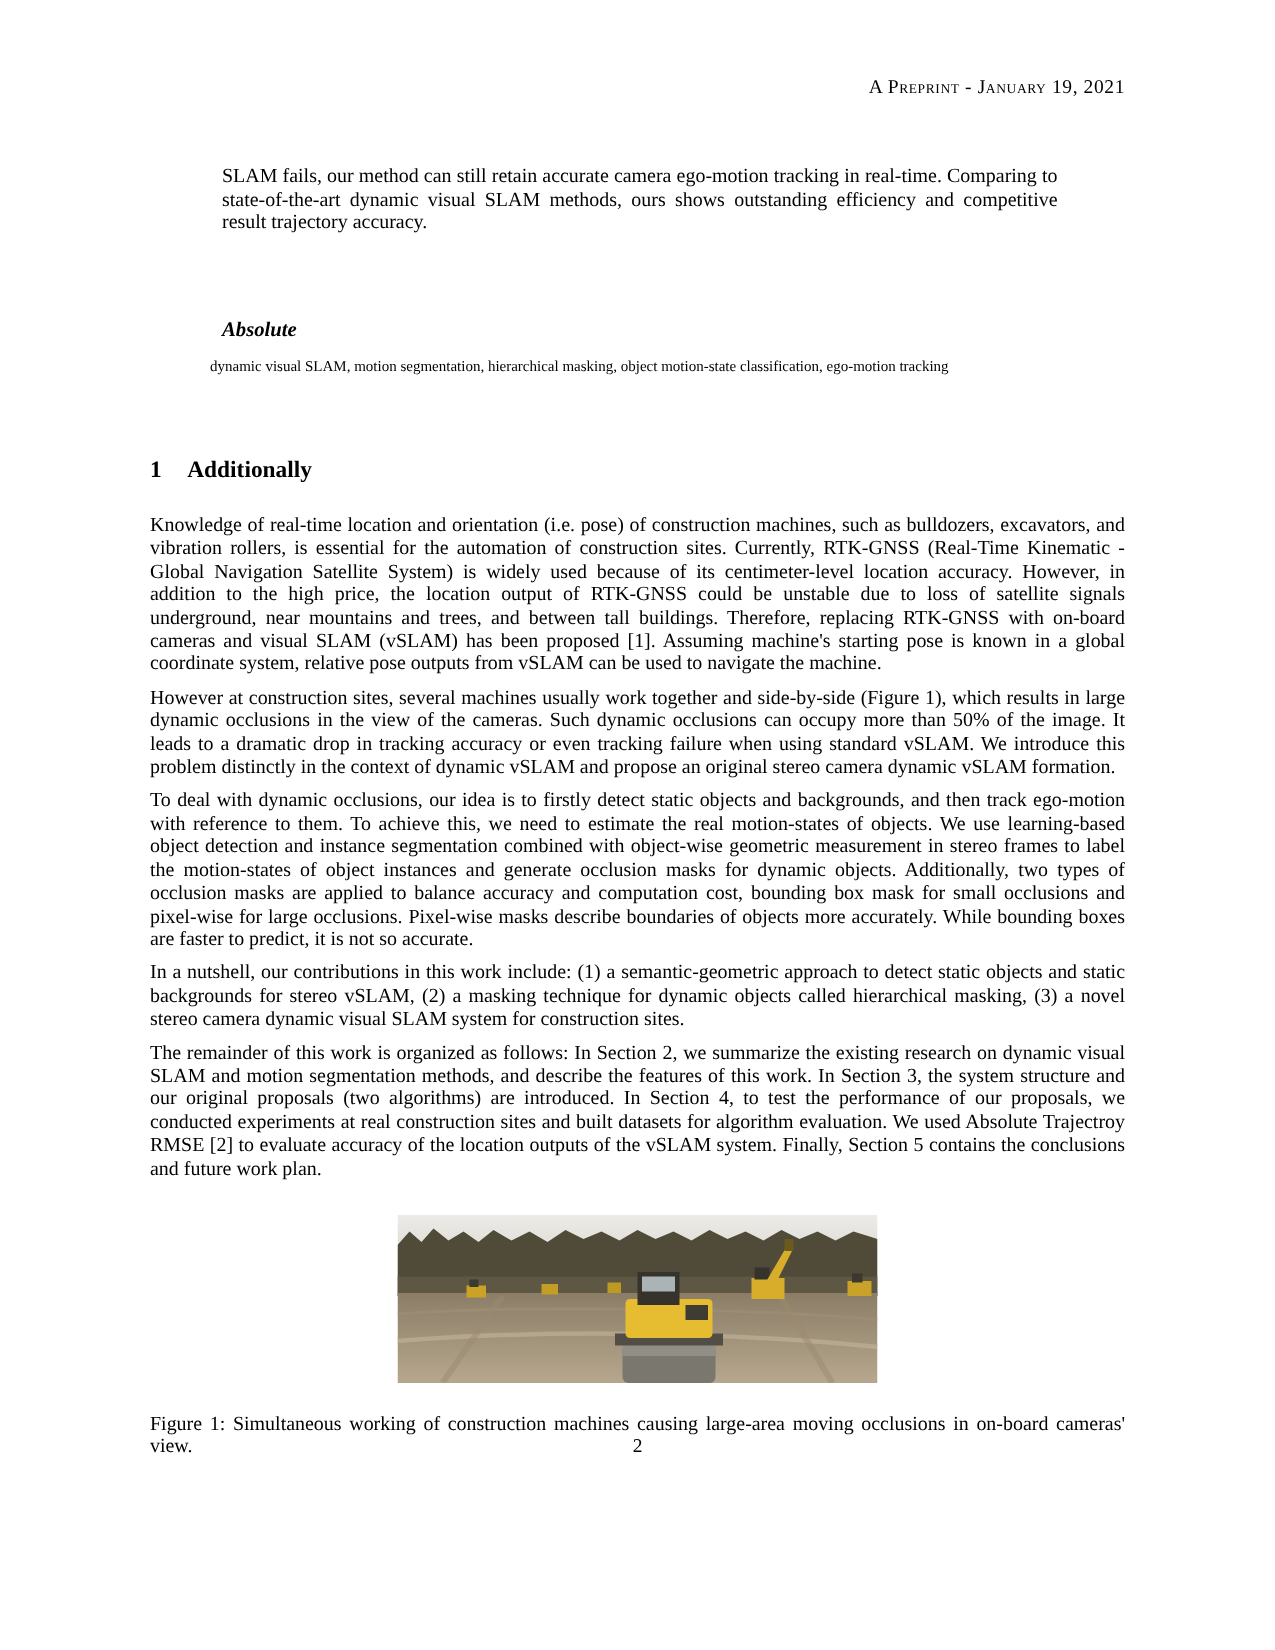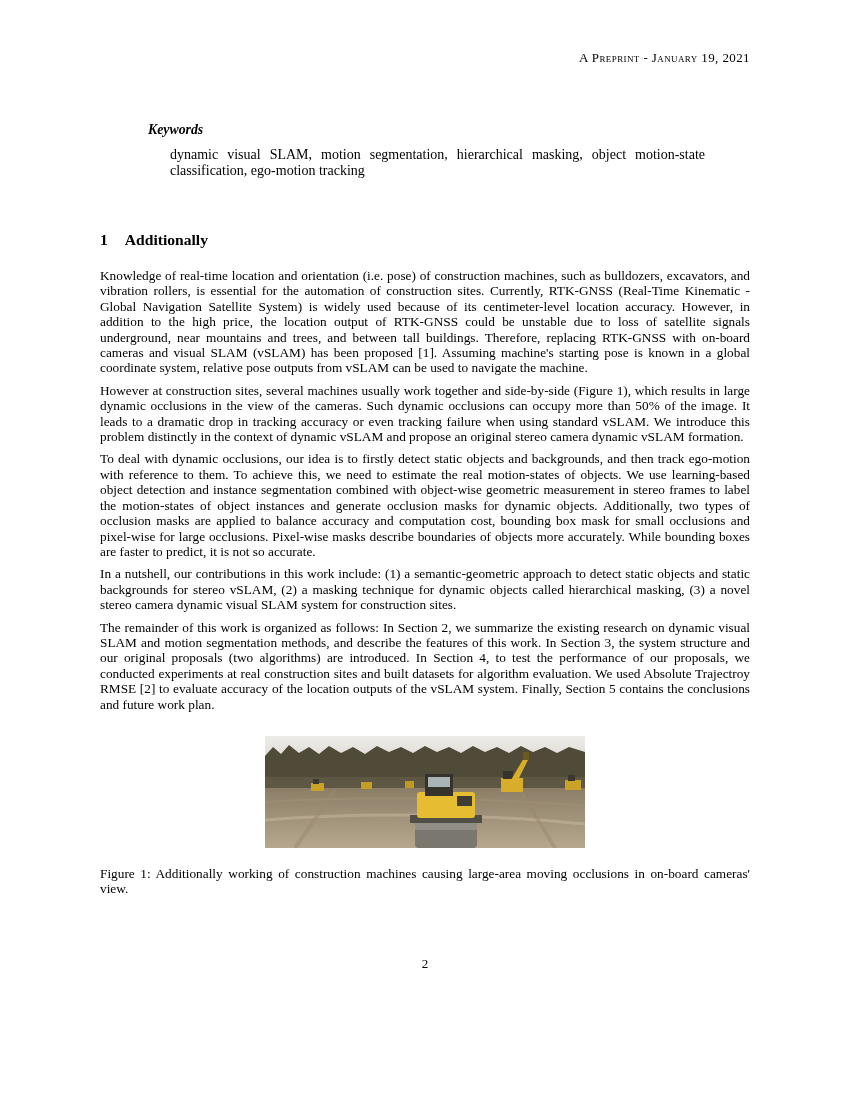--- a/index.html
+++ b/index.html
@@ -34,22 +34,22 @@
     text-align: justify;
   }
   .keywords-label {
     margin-top: 56px;
     margin-left: 48px;
     font-size: 13.8px;
     font-weight: bold;
     font-style: italic;
   }
   .keywords-text {
-    margin: 9px 45px 0 70px;
-    font-size: 14px;
+    margin: 9px 45px 0 40px;
+    font-size: 10px;
     line-height: 15.5px;
     text-align: justify;
   }
   .section-heading {
     margin-top: 53px;
     font-size: 15.6px;
     font-weight: bold;
   }
   .section-heading .sec-num { margin-right: 17px; }
   .para {
@@ -80,22 +80,23 @@
   }
 </style>
 </head>
 <body>
 
 <div class="page">
   <div class="content">
 
     <div class="header-line">A Preprint - January 19, 2021</div>
 
+    <p class="abstract-cont">SLAM fails, our method can still retain accurate camera ego-motion tracking in real-time. Comparing to state-of-the-art dynamic visual SLAM methods, ours shows outstanding efficiency and competitive result trajectory accuracy.</p>
 
-    <div class="keywords-label">Keywords</div>
+    <div class="keywords-label">Absolute</div>
 
     <p class="keywords-text">dynamic visual SLAM, motion segmentation, hierarchical masking, object motion-state classification, ego-motion tracking</p>
 
     <div class="section-heading">
       <span class="sec-num">1</span><span>Additionally</span>
     </div>
 
     <p class="para first">Knowledge of real-time location and orientation (i.e. pose) of construction machines, such as bulldozers, excavators, and vibration rollers, is essential for the automation of construction sites. Currently, RTK-GNSS (Real-Time Kinematic - Global Navigation Satellite System) is widely used because of its centimeter-level location accuracy. However, in addition to the high price, the location output of RTK-GNSS could be unstable due to loss of satellite signals underground, near mountains and trees, and between tall buildings. Therefore, replacing RTK-GNSS with on-board cameras and visual SLAM (vSLAM) has been proposed [1]. Assuming machine's starting pose is known in a global coordinate system, relative pose outputs from vSLAM can be used to navigate the machine.</p>
 
     <p class="para">However at construction sites, several machines usually work together and side-by-side (Figure 1), which results in large dynamic occlusions in the view of the cameras. Such dynamic occlusions can occupy more than 50% of the image. It leads to a dramatic drop in tracking accuracy or even tracking failure when using standard vSLAM. We introduce this problem distinctly in the context of dynamic vSLAM and propose an original stereo camera dynamic vSLAM formation.</p>
@@ -151,18 +152,18 @@
           <rect x="150" y="86" width="62" height="8" fill="#918e86"></rect>
           <rect x="145" y="79" width="72" height="8" fill="#514e46"></rect>
           <rect x="152" y="56" width="58" height="26" rx="3" fill="#e6bc30"></rect>
           <rect x="160" y="38" width="28" height="22" fill="#35332c"></rect>
           <rect x="163" y="41" width="22" height="10" fill="#aab4b6"></rect>
           <rect x="192" y="60" width="15" height="10" fill="#3f3c34"></rect>
         </g>
       </svg>
     </div>
 
-    <p class="figure-caption">Figure 1: Additionally working of construction machines causing large-area moving occlusions in on-board cameras' view.</p>
+    <p class="figure-caption">Figure 1: Simultaneous working of construction machines causing large-area moving occlusions in on-board cameras' view.</p>
 
   </div>
 
   <div class="page-number">2</div>
 </div>
 
 </body></html>

